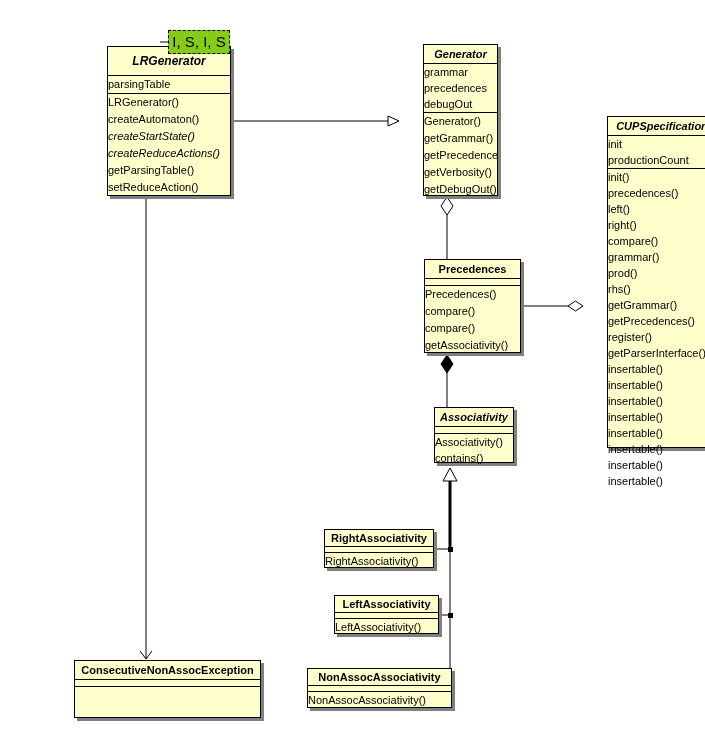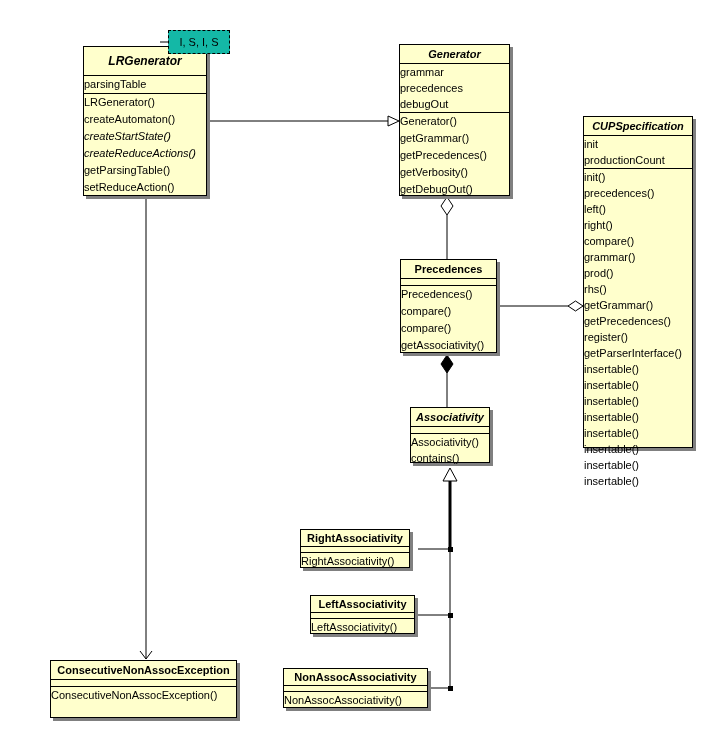--- a/index.html
+++ b/index.html
@@ -3,38 +3,38 @@
 <meta charset="utf-8">
 <style>
   html,body{margin:0;padding:0;}
   body{
     width:705px;height:734px;position:relative;background:#ffffff;
     font-family:"Liberation Sans", sans-serif;overflow:hidden;
   }
   #connectors{position:absolute;left:0;top:0;z-index:0;}
   .uml-class{
     position:absolute;box-sizing:border-box;background:#ffffcc;
-    border:1px solid #000;box-shadow:3px 3px 0 #808080;z-index:1;
+    border:1px solid #000;box-shadow:3px 3px 0 #808080;z-index:1;margin-left:24px;
   }
   .uml-title{
     border-bottom:1px solid #000;text-align:center;font-weight:bold;
     font-size:11px;height:18px;line-height:18px;white-space:nowrap;overflow:hidden;
   }
   .uml-title.tall{height:28px;line-height:28px;font-size:12px;}
   .italic{font-style:italic;}
   .uml-attrs{border-bottom:1px solid #000;}
   .uml-attrs.empty{height:6px;}
   .row{
     font-size:11px;height:16px;line-height:16px;padding-left:0;
     white-space:nowrap;overflow:hidden;color:#000;
   }
   .row.tall{height:17px;line-height:17px;}
   .uml-note{
-    position:absolute;box-sizing:border-box;background:#14b8a6;
-    border:1px dashed #000;text-align:center;font-size:11px;z-index:2;
+    position:absolute;box-sizing:border-box;background:#84cc16;
+    border:1px dashed #000;text-align:center;font-size:15px;z-index:2;
   }
 </style>
 </head>
 <body>
 
 <svg id="connectors" width="705" height="734">
 
   <g>
     <line x1="207" y1="121" x2="388" y2="121" stroke="#000"></line>
     <polygon points="399,121 388,116 388,126" fill="#fff" stroke="#000"></polygon>
@@ -87,21 +87,21 @@
   <div class="uml-methods">
     <div class="row tall">LRGenerator()</div>
     <div class="row tall">createAutomaton()</div>
     <div class="row tall italic">createStartState()</div>
     <div class="row tall italic">createReduceActions()</div>
     <div class="row tall">getParsingTable()</div>
     <div class="row tall">setReduceAction()</div>
   </div>
 </div>
 
-<div class="uml-class" style="left:399px;top:44px;width:111px;height:152px">
+<div class="uml-class" style="left:399px;top:44px;width:75px;height:152px">
   <div class="uml-title italic">Generator</div>
   <div class="uml-attrs">
     <div class="row">grammar</div>
     <div class="row">precedences</div>
     <div class="row">debugOut</div>
   </div>
   <div class="uml-methods">
     <div class="row tall">Generator()</div>
     <div class="row tall">getGrammar()</div>
     <div class="row tall">getPrecedences()</div>
@@ -181,15 +181,14 @@
   <div class="uml-attrs empty" style="height:5px"></div>
   <div class="uml-methods">
     <div class="row">NonAssocAssociativity()</div>
   </div>
 </div>
 
 <div class="uml-class" style="left:50px;top:660px;width:187px;height:58px">
   <div class="uml-title">ConsecutiveNonAssocException</div>
   <div class="uml-attrs empty"></div>
   <div class="uml-methods">
-    <div class="row">ConsecutiveNonAssocException()</div>
   </div>
 </div>
 
 </body></html>

